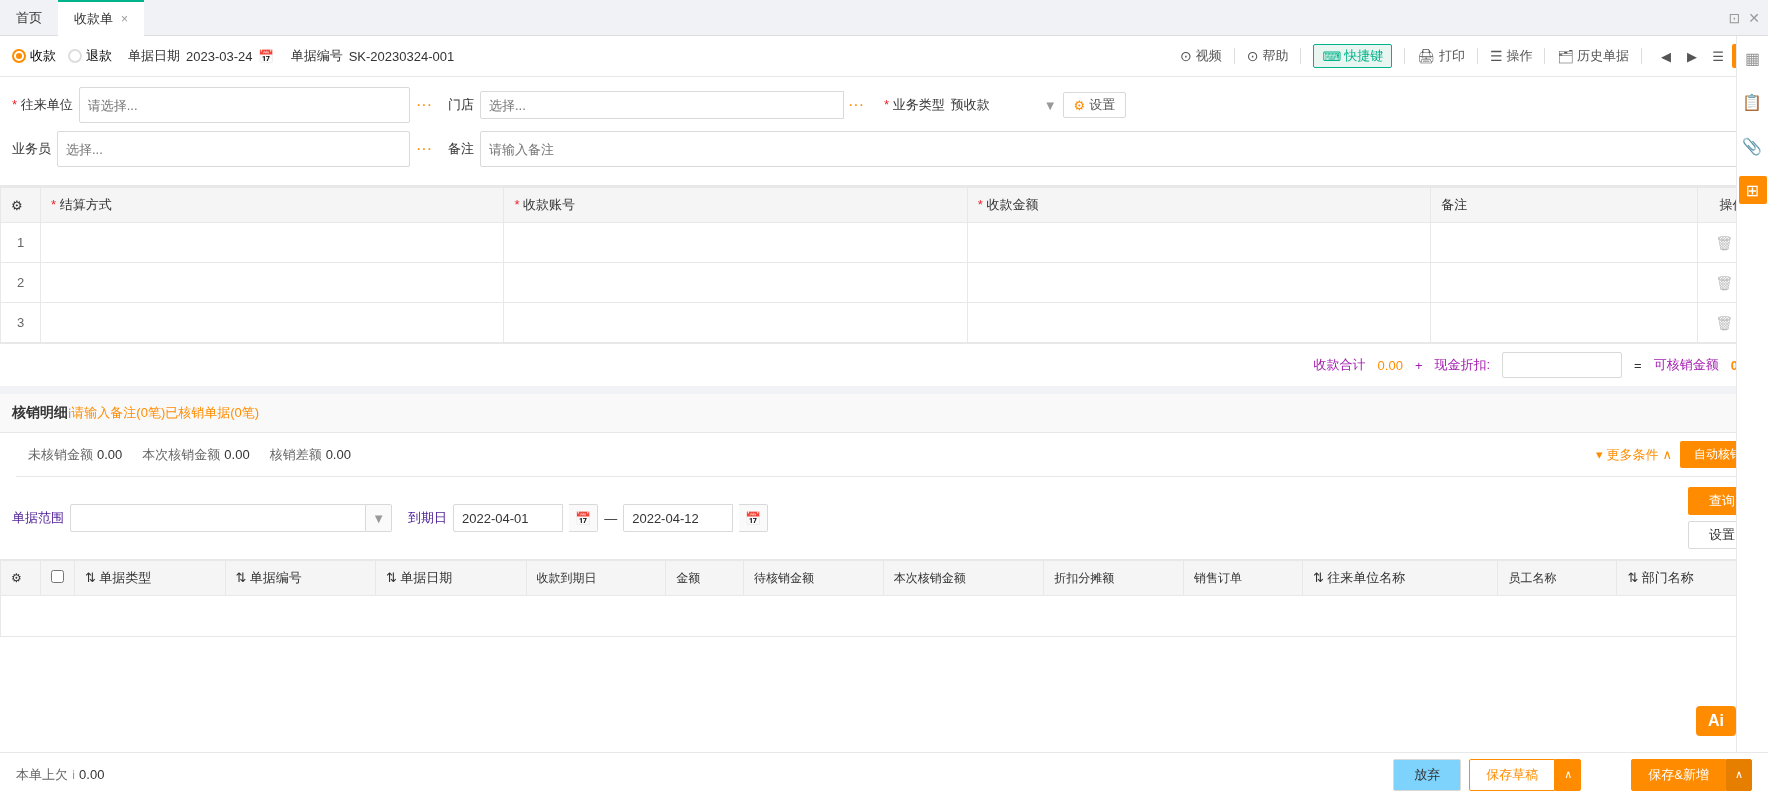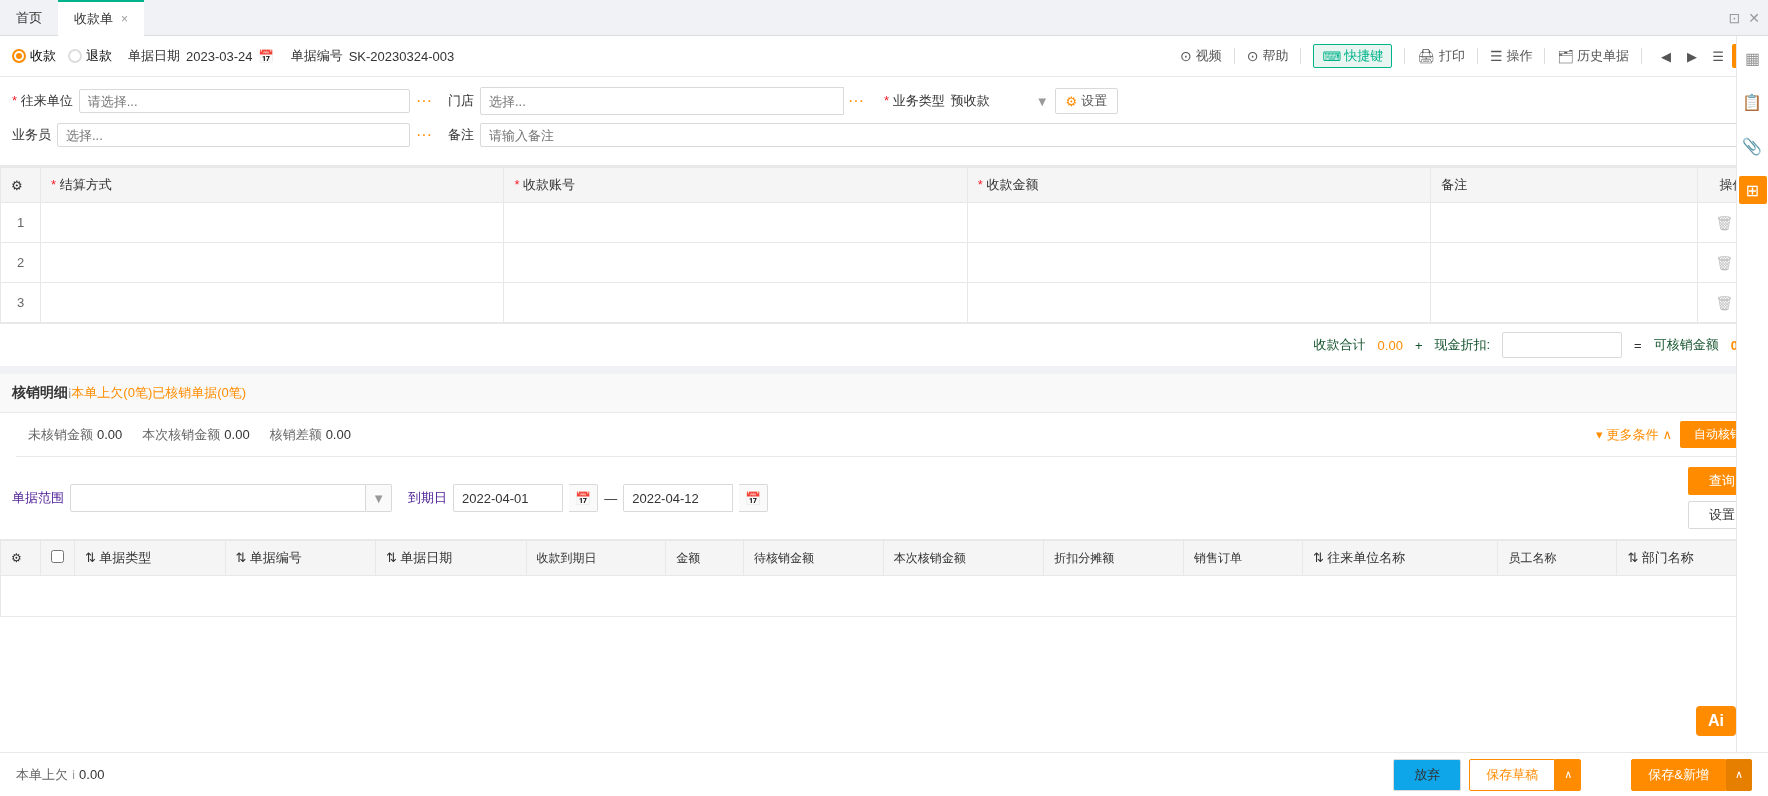--- a/index.html
+++ b/index.html
@@ -53,44 +53,44 @@
     .view-icons { display: flex; align-items: center; gap: 2px; }
     .view-icon { width: 24px; height: 24px; display: flex; align-items: center; justify-content: center; cursor: pointer; color: #555; }
     .view-icon.active { background: #ff8c00; color: #fff; border-radius: 2px; }
 
     
     .form-area { padding: 10px 12px; background: #fff; border-bottom: 1px solid #e8e8e8; }
     .form-row { display: flex; align-items: center; gap: 16px; margin-bottom: 8px; }
     .field-group { display: flex; align-items: center; gap: 6px; flex: 1; }
     .field-label { color: #333; white-space: nowrap; }
     .field-label.required::before { content: '* '; color: #f5222d; }
-    .field-input { flex: 1; height: 24px; border: 1px solid #d9d9d9; border-radius: 2px; padding: 0 8px; color: #999; outline: none; }
+    .field-input { flex: 1; height: 36px; border: 1px solid #d9d9d9; border-radius: 2px; padding: 0 8px; color: #999; outline: none; }
     .more-btn { color: #ff8c00; cursor: pointer; font-size: 16px; }
     .field-select { display: flex; align-items: center; flex: 1; }
     .field-select-input { flex: 1; height: 28px; border: 1px solid #d9d9d9; border-radius: 2px 0 0 2px; padding: 0 8px; color: #999; outline: none; }
-    .business-type { display: flex; align-items: center; gap: 6px; }
+    .business-type { display: flex; align-items: center; gap: 14px; }
     .business-type-value { color: #333; }
     .settings-btn { background: #fff; border: 1px solid #d9d9d9; border-radius: 2px; padding: 3px 10px; cursor: pointer; color: #555; display: flex; align-items: center; gap: 4px; font-size: 12px; }
     .gear-icon { color: #ff8c00; }
 
     
     .table-container { margin: 0; border-top: 1px solid #e8e8e8; }
     .data-table { width: 100%; border-collapse: collapse; }
     .data-table th { background: #f5f5f5; border: 1px solid #e8e8e8; padding: 8px 10px; text-align: left; font-weight: 500; color: #333; white-space: nowrap; }
     .data-table td { border: 1px solid #e8e8e8; padding: 8px 10px; color: #333; height: 40px; }
     .data-table .row-num { text-align: center; color: #666; width: 40px; }
     .data-table .action-col { text-align: center; width: 70px; }
     .gear-col { width: 40px; text-align: center; }
     .action-icons { display: flex; align-items: center; justify-content: center; gap: 6px; }
     .action-icon { color: #bbb; cursor: pointer; font-size: 14px; }
     .required-col::before { content: '* '; color: #f5222d; }
 
     
     .summary-row { display: flex; align-items: center; justify-content: flex-end; padding: 8px 12px; background: #fff; border-top: 1px solid #e8e8e8; gap: 12px; }
-    .summary-text { color: #14532d; }
+    .summary-text { color: #a21caf; }
     .summary-value { color: #ff8c00; font-weight: 500; }
     .summary-input { width: 120px; height: 26px; border: 1px solid #d9d9d9; border-radius: 2px; padding: 0 6px; outline: none; }
     .summary-eq { color: #333; }
 
     
     .section-header { display: flex; align-items: center; padding: 10px 12px; background: #f9f9f9; border-bottom: 1px solid #e8e8e8; border-top: 8px solid #f0f2f5; }
     .section-title { font-weight: 600; font-size: 14px; color: #333; }
     .info-icon { color: #999; cursor: pointer; font-size: 13px; }
     .tab-link { color: #ff8c00; cursor: pointer; font-size: 12px; }
 
@@ -122,21 +122,21 @@
     .bottom-table th { background: #f5f5f5; border: 1px solid #e8e8e8; padding: 8px 10px; text-align: left; font-weight: 500; color: #333; white-space: nowrap; font-size: 12px; }
     .bottom-table td { border: 1px solid #e8e8e8; padding: 8px 10px; color: #333; height: 36px; font-size: 12px; }
     .checkbox-col { width: 30px; text-align: center; }
 
     
     .bottom-bar { position: fixed; bottom: 0; left: 0; right: 0; height: 44px; background: #fff; border-top: 1px solid #e8e8e8; display: flex; align-items: center; padding: 0 16px; gap: 12px; z-index: 100; }
     .bottom-info { display: flex; align-items: center; gap: 4px; }
     .bottom-label { color: #666; font-size: 13px; }
     .bottom-value { color: #333; font-size: 13px; font-weight: 500; }
     .bottom-actions { margin-left: auto; display: flex; align-items: center; gap: 8px; }
-    .btn-abandon { background: #0ea5e9; border: 1px solid #d9d9d9; color: #333; padding: 6px 20px; border-radius: 2px; cursor: pointer; font-size: 13px; }
+    .btn-abandon { background: #7dd3fc; border: 1px solid #d9d9d9; color: #333; padding: 6px 20px; border-radius: 2px; cursor: pointer; font-size: 13px; }
     .btn-save-draft { background: #fff; border: 1px solid #ff8c00; color: #ff8c00; padding: 6px 16px; border-radius: 2px 0 0 2px; cursor: pointer; font-size: 13px; }
     .btn-save-draft-arrow { background: #ff8c00; border: 1px solid #ff8c00; color: #fff; padding: 6px 8px; border-radius: 0 2px 2px 0; cursor: pointer; font-size: 11px; }
     .btn-save-new { background: #ff8c00; border: 1px solid #ff8c00; color: #fff; padding: 6px 16px; border-radius: 2px 0 0 2px; cursor: pointer; font-size: 13px; }
     .btn-save-new-arrow { background: #e67e00; border: 1px solid #e67e00; color: #fff; padding: 6px 8px; border-radius: 0 2px 2px 0; cursor: pointer; font-size: 11px; }
 
     
     .right-sidebar { position: fixed; right: 0; top: 36px; width: 32px; background: #fff; border-left: 1px solid #e8e8e8; display: flex; flex-direction: column; align-items: center; padding: 8px 0; gap: 16px; height: calc(100% - 36px); z-index: 50; }
     .sidebar-icon { color: #999; cursor: pointer; font-size: 16px; display: flex; align-items: center; justify-content: center; width: 28px; height: 28px; }
     .sidebar-icon.active { background: #ff8c00; color: #fff; border-radius: 2px; }
 
@@ -177,21 +177,21 @@
         <span>退款</span>
       </div>
     </div>
     <div class="form-field">
       <span class="form-label">单据日期</span>
       <span class="form-value">2023-03-24</span>
       <span class="date-icon">📅</span>
     </div>
     <div class="form-field">
       <span class="form-label">单据编号</span>
-      <span class="form-value">SK-20230324-003</span>
+      <span class="form-value">SK-20230324-001</span>
     </div>
     <div class="toolbar-right">
       <div class="toolbar-btn">
         <span class="icon">⊙</span>
         <span>视频</span>
       </div>
       <div class="toolbar-divider"></div>
       <div class="toolbar-btn">
         <span class="icon">⊙</span>
         <span>帮助</span>
@@ -341,21 +341,21 @@
     <input class="summary-input" type="text" style="">
     <span class="summary-eq">=</span>
     <span class="summary-text">可核销金额</span>
     <span class="summary-value" style="color:#ff8c00;font-weight:bold;">0.00</span>
   </div>
 
   <div class="section-header">
     <span class="section-title">核销明细</span>
     <span class="info-icon">ℹ</span>
     <span class="tab-link">
-      <span>本单上欠(0笔)</span>
+      <span>请输入备注(0笔)</span>
     </span>
     <span class="tab-link">
       <span>已核销单据(0笔)</span>
     </span>
   </div>
 
   <div class="verif-stats">
     <div class="verif-stat">
       <span class="verif-label">未核销金额</span>
       <span class="verif-value">0.00</span>

